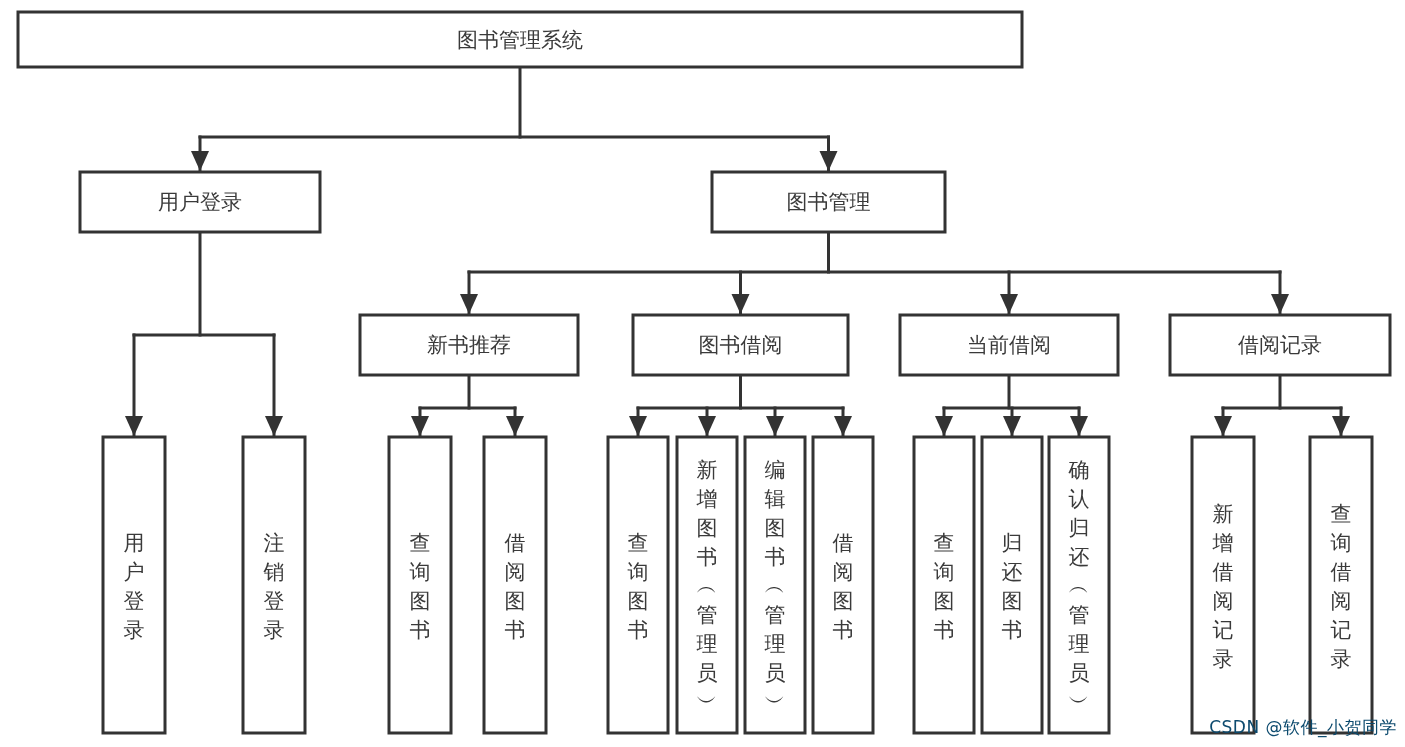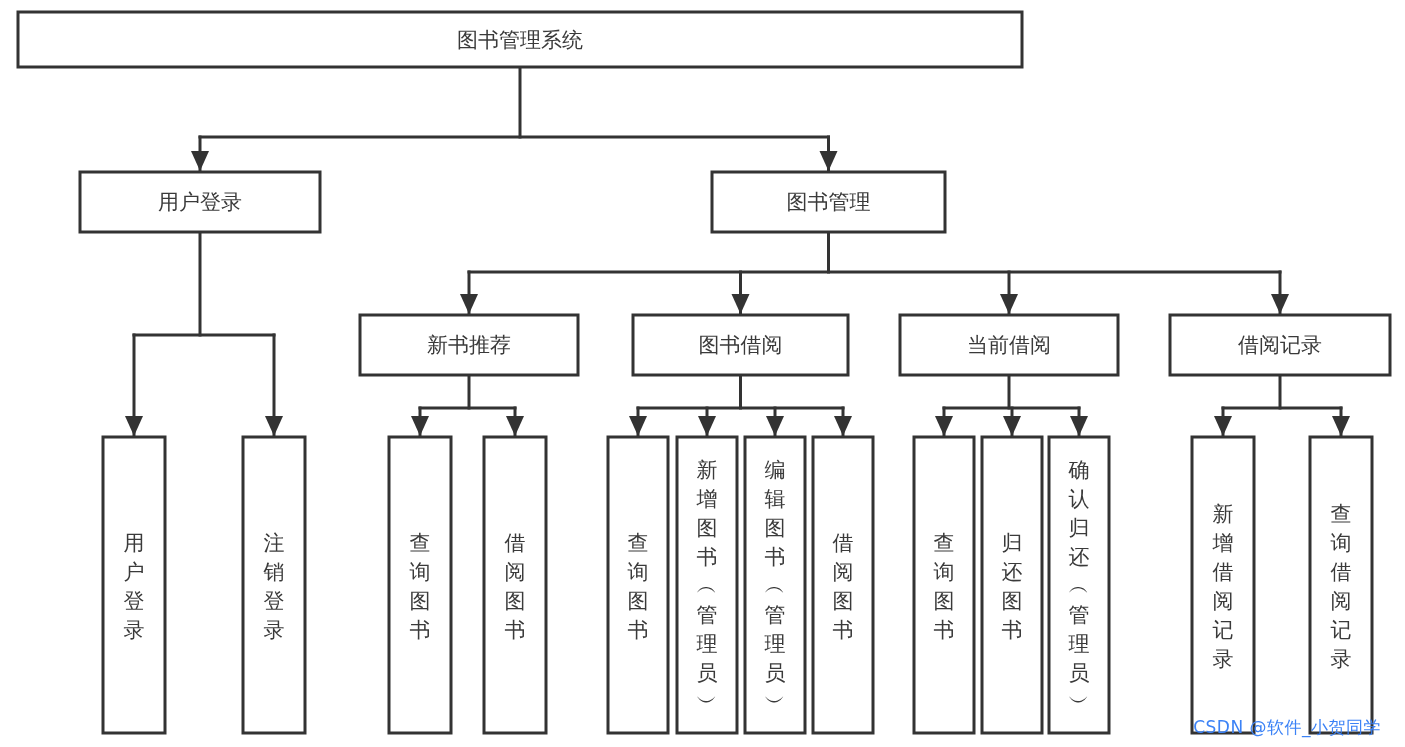--- a/index.html
+++ b/index.html
@@ -45,25 +45,25 @@
     dominant-baseline: middle;
   }
   .node-label-v {
     font-family: "DejaVu Sans", "Liberation Sans", sans-serif;
     font-size: 21px;
     fill: #3a3a3a;
     text-anchor: middle;
   }
   .watermark {
     position: absolute;
-    right: 24px;
+    right: 8px;
     bottom: 8px;
     font-family: "DejaVu Sans", "Liberation Sans", sans-serif;
     font-size: 17px;
-    color: #3b82f6;
+    color: #0c4a6e;
     letter-spacing: 0.5px;
     white-space: nowrap;
     user-select: none;
   }
 </style>
 </head>
 <body>
 
 <div id="stage">
 

